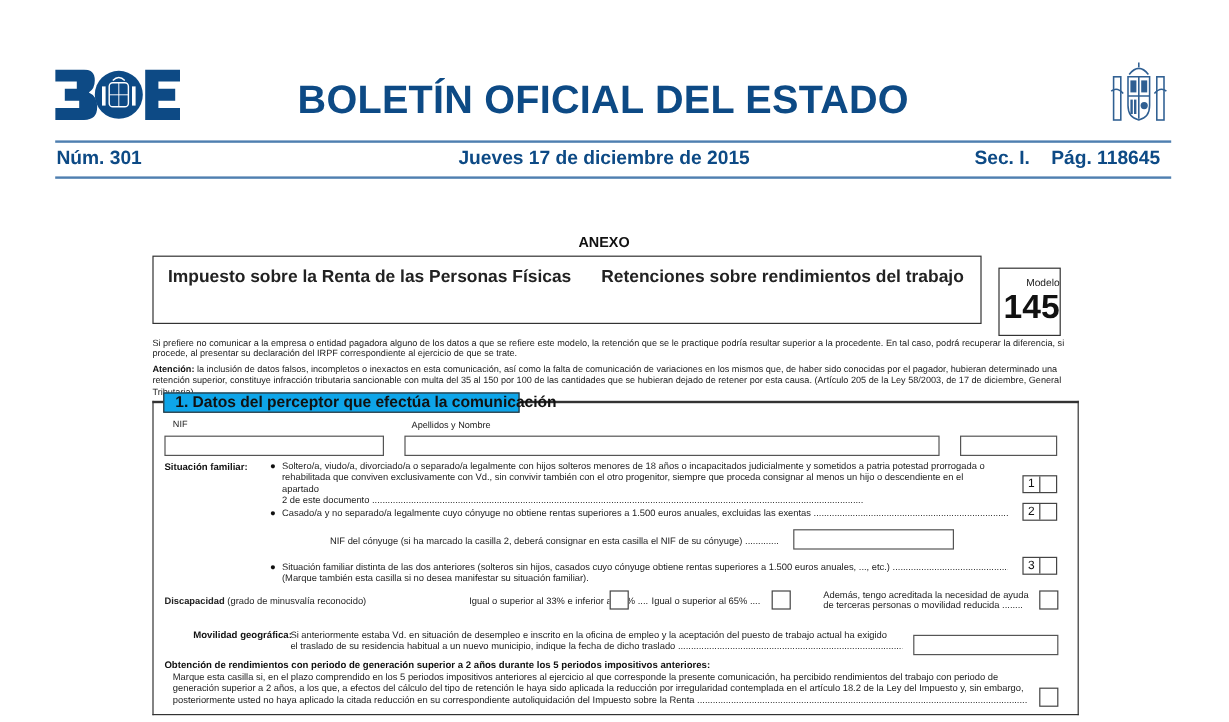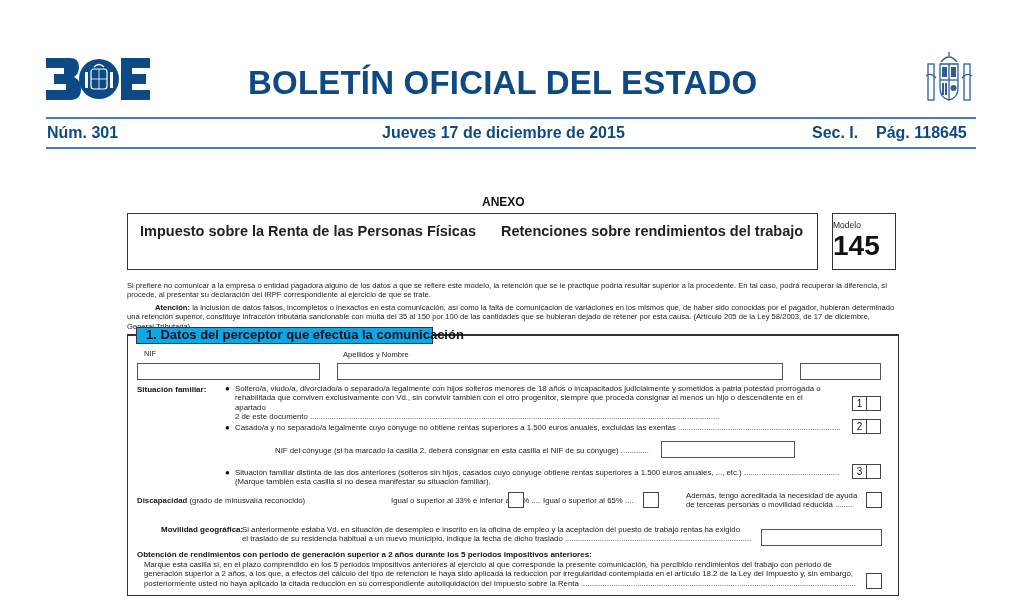--- a/index.html
+++ b/index.html
@@ -13,26 +13,26 @@
   .coat { left: 924px; top: 50px; width: 50px; height: 56px; }
   .rule { left: 46px; width: 930px; height: 2px; background: #4f7fb0; }
   .meta { top: 124px; font-size: 16px; font-weight: bold; color: #0d4a85; white-space: nowrap; }
 
   
   .anexo { left: 482px; top: 195px; font-size: 12px; font-weight: bold; color: #111; }
   .title-box { left: 127px; top: 213px; width: 691px; height: 57px; border: 1.5px solid #333; }
   .t1 { position: absolute; top: 9px; font-size: 14.5px; font-weight: bold; color: #222; white-space: nowrap; }
   .t2 { position: absolute; left: 54px; top: 29px; font-size: 18.5px; font-weight: bold; color: #111; white-space: nowrap; }
   .t2 small { font-size: 14px; color: #222; }
-  .modelo-box { left: 832px; top: 213px; width: 64px; height: 57px; border: 1.5px solid #333; text-align: left; }
+  .modelo-box { left: 832px; top: 223px; width: 52px; height: 57px; border: 1.5px solid #333; text-align: right; }
   .modelo-label { display: block; font-size: 8.5px; margin-top: 6px; color: #222; }
   .modelo-num { display: block; font-size: 28px; font-weight: bold; line-height: 28px; margin-top: 2px; color: #111; }
 
   .notice { left: 127px; width: 770px; font-size: 7.6px; line-height: 9.4px; color: #222; }
-  .notice b { color: #111; margin-left: 28px; }
+  .notice b { color: #111; }
 
   
   .sec-box { left: 127px; top: 334px; width: 772px; height: 262px; border: 1.5px solid #333; border-top: none; }
   .sec-top-l { left: 127px; top: 334px; width: 10px; height: 1.5px; background: #333; }
   .sec-top-r { left: 432px; top: 334px; width: 467px; height: 1.5px; background: #333; }
   .sec-tab { left: 136px; top: 327px; width: 297px; height: 17px; border: 1.5px solid #333; background: #0ea5e9; font-size: 13px; font-weight: bold; padding-left: 9px; line-height: 14px; color: #111; white-space: nowrap; }
 
   .lbl { font-size: 7.6px; color: #222; white-space: nowrap; }
   .field { border: 1px solid #555; background: #fff; }
   .txt { font-size: 7.8px; line-height: 9.4px; color: #222; }
@@ -175,21 +175,21 @@
 <div class="abs chk" style="left:643px;top:492px;"></div>
 
 <div class="abs txt" style="left:686px;top:491px;white-space:nowrap;">
   <div>Además, tengo acreditada la necesidad de ayuda</div>
   <div><span>de terceras personas o movilidad reducida</span> ........</div>
 </div>
 <div class="abs chk" style="left:866px;top:492px;"></div>
 
 <div class="abs bold-lbl" style="left:137px;top:525px;padding-left:24px;">Movilidad geográfica:</div>
 <div class="abs txt" style="left:242px;top:525px;width:510px;">
-  <div style="white-space:nowrap;">Si anteriormente estaba Vd. en situación de desempleo e inscrito en la oficina de empleo y la aceptación del puesto de trabajo rentas ha exigido</div>
+  <div style="white-space:nowrap;">Si anteriormente estaba Vd. en situación de desempleo e inscrito en la oficina de empleo y la aceptación del puesto de trabajo actual ha exigido</div>
   <div style="white-space:nowrap;overflow:hidden;"><span>el traslado de su residencia habitual a un nuevo municipio, indique la fecha de dicho traslado</span> <span>..........................................................................................</span></div>
 </div>
 <input class="abs field" style="left: 761px; top: 529px; width: 121px; height: 17px;" value="">
 
 <div class="abs bold-lbl" style="left:137px;top:550px;">Obtención de rendimientos con periodo de generación superior a 2 años durante los 5 periodos impositivos anteriores:</div>
 <div class="abs txt" style="left:144px;top:560px;width:712px;">
   <div style="white-space:nowrap;">Marque esta casilla si, en el plazo comprendido en los 5 periodos impositivos anteriores al ejercicio al que corresponde la presente comunicación, ha percibido rendimientos del trabajo con periodo de</div>
   <div style="white-space:nowrap;">generación superior a 2 años, a los que, a efectos del cálculo del tipo de retención le haya sido aplicada la reducción por irregularidad contemplada en el artículo 18.2 de la Ley del Impuesto y, sin embargo,</div>
   <div style="white-space:nowrap;overflow:hidden;"><span>posteriormente usted no haya aplicado la citada reducción en su correspondiente autoliquidación del Impuesto sobre la Renta</span> <span>.............................................................................................................................................................</span></div>
 </div>

